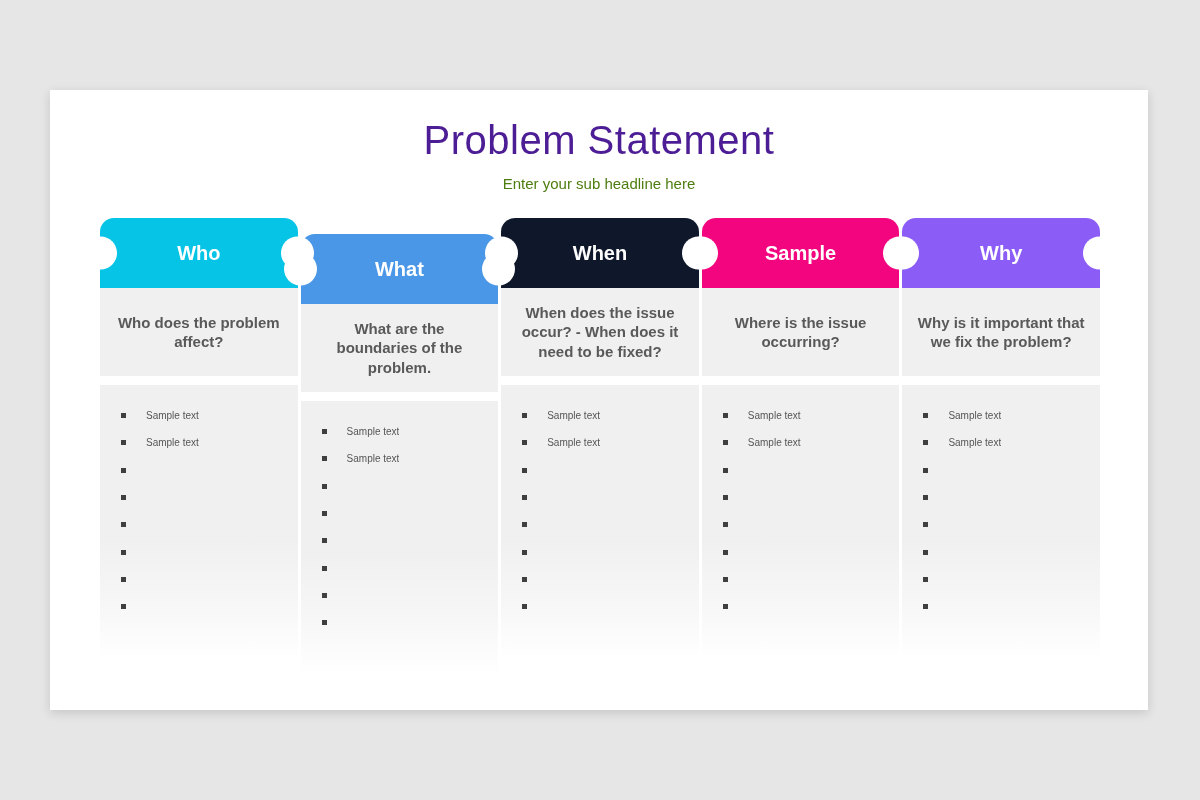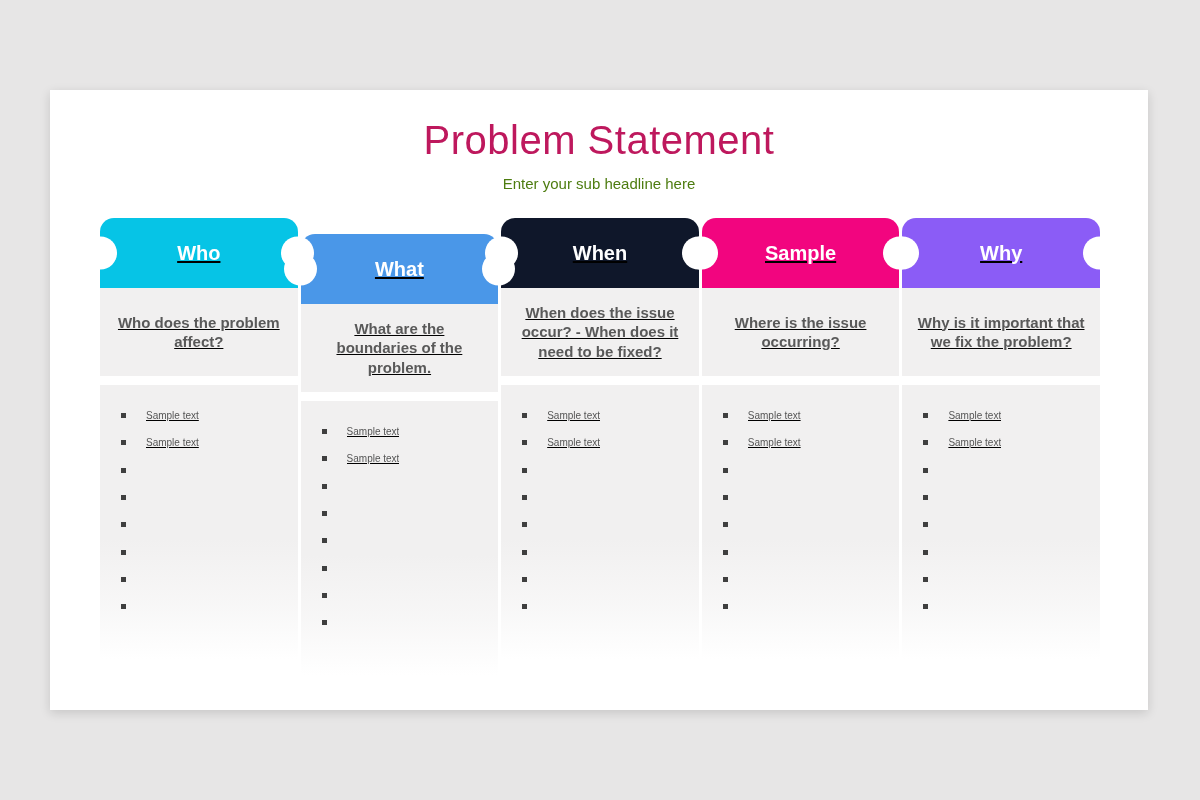--- a/index.html
+++ b/index.html
@@ -21,38 +21,37 @@
     width: 1098px;
     height: 620px;
     background: #ffffff;
     box-shadow: 0 3px 10px rgba(0,0,0,0.14);
   }
   .title {
     margin-top: 28px;
     text-align: center;
     font-size: 40px;
     font-weight: 400;
-    color: #be185d;
+    color: #4c1d95;
     letter-spacing: 0.5px;
   }
   .subtitle {
     margin-top: 12px;
     text-align: center;
     font-size: 15px;
     font-weight: 400;
     color: #4d7c0f;
   }
   .columns {
     position: absolute;
     left: 50px;
     top: 128px;
     width: 1000px;
     display: flex;
     gap: 3px;
-    text-decoration: underline;
   }
   .col {
     flex: 1 1 0;
     min-width: 0;
   }
   .col-header {
     position: relative;
     height: 70px;
     border-radius: 14px 14px 0 0;
     display: flex;

